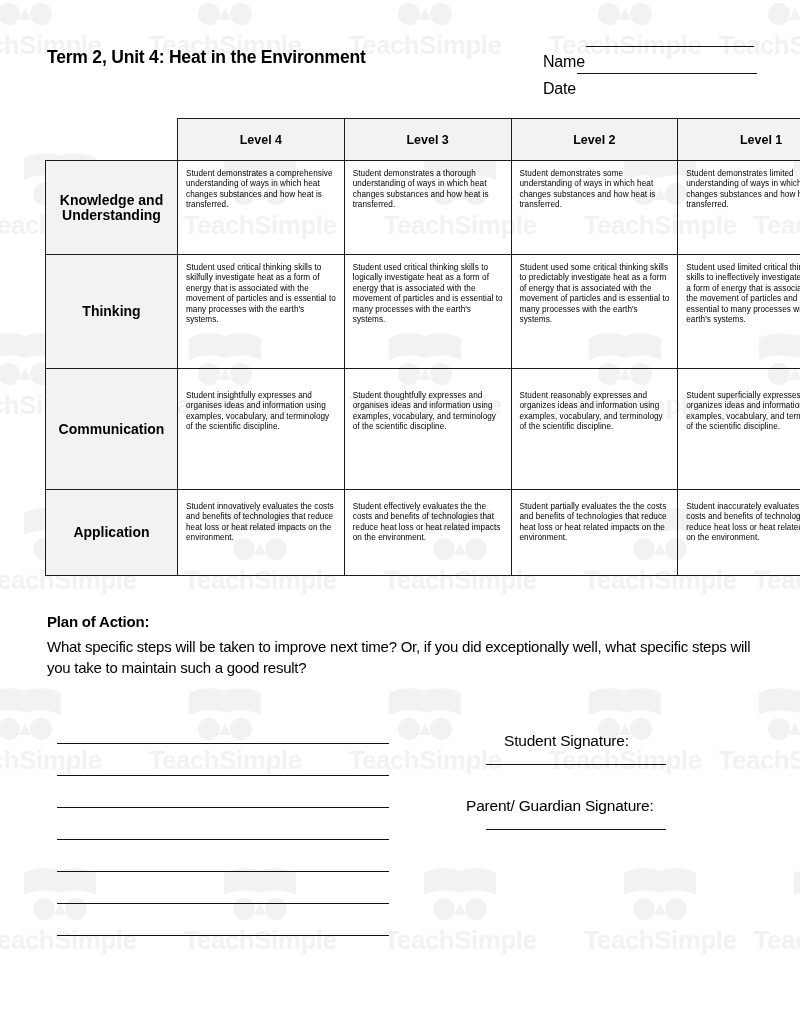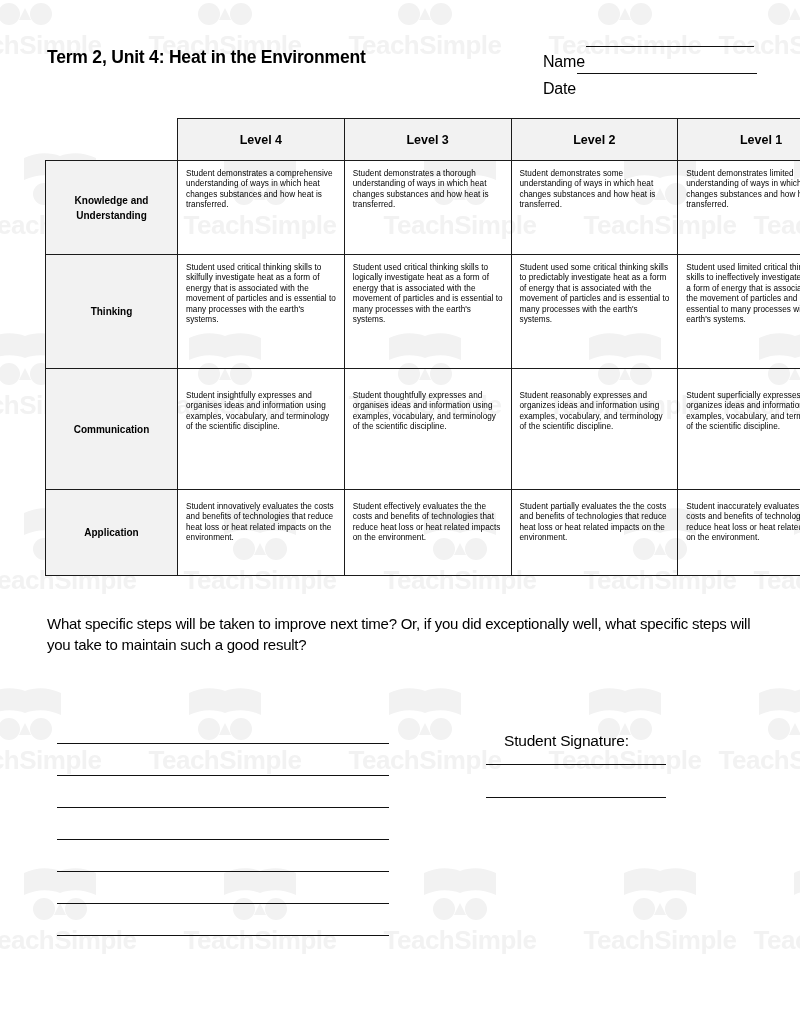--- a/index.html
+++ b/index.html
@@ -104,21 +104,21 @@
     vertical-align: middle;
     font-size: 12.5px;
     font-weight: 700;
     letter-spacing: 0px;
     height: 42px;
   }
   .rubric .crit-cell {
     background: #f2f2f2;
     text-align: center;
     vertical-align: middle;
-    font-size: 10px;
+    font-size: 14px;
     font-weight: 700;
     line-height: 15px;
     padding: 4px 6px;
     width: 132px;
   }
   .rubric .desc-cell {
     font-size: 8.2px;
     line-height: 10.4px;
     padding: 8px 7px 8px 8px;
     letter-spacing: 0.05px;
@@ -543,36 +543,38 @@
         <td class="crit-cell">Application</td>
         <td class="desc-cell">Student innovatively evaluates the costs and benefits of technologies that reduce heat loss or heat related impacts on the environment.</td>
         <td class="desc-cell">Student effectively evaluates the the costs and benefits of technologies that reduce heat loss or heat related impacts on the environment.</td>
         <td class="desc-cell">Student partially evaluates the the costs and benefits of technologies that reduce heat loss or heat related impacts on the environment.</td>
         <td class="desc-cell">Student inaccurately evaluates the the costs and benefits of technologies that reduce heat loss or heat related impacts on the environment.</td>
       </tr>
     </tbody>
   </table>
 
   <div class="plan-section">
+    <div class="plan-heading">Plan of Action:</div>
     <div class="plan-prompt">What specific steps will be taken to improve next time? Or, if you did exceptionally well, what specific steps will you take to maintain such a good result?</div>
   </div>
 
   <div class="write-lines" id="write-lines">
       <div class="write-line"></div>
       <div class="write-line"></div>
       <div class="write-line"></div>
       <div class="write-line"></div>
       <div class="write-line"></div>
       <div class="write-line"></div>
       <div class="write-line"></div>
     </div>
 
   <div class="sig-block">
     <div class="sig-group student">
       <div class="sig-label">Student Signature:</div>
       <div class="sig-rule"></div>
     </div>
     <div class="sig-group parent">
+      <div class="sig-label">Parent/ Guardian Signature:</div>
       <div class="sig-rule"></div>
     </div>
   </div>
 
 </div>
 
 </body></html>

